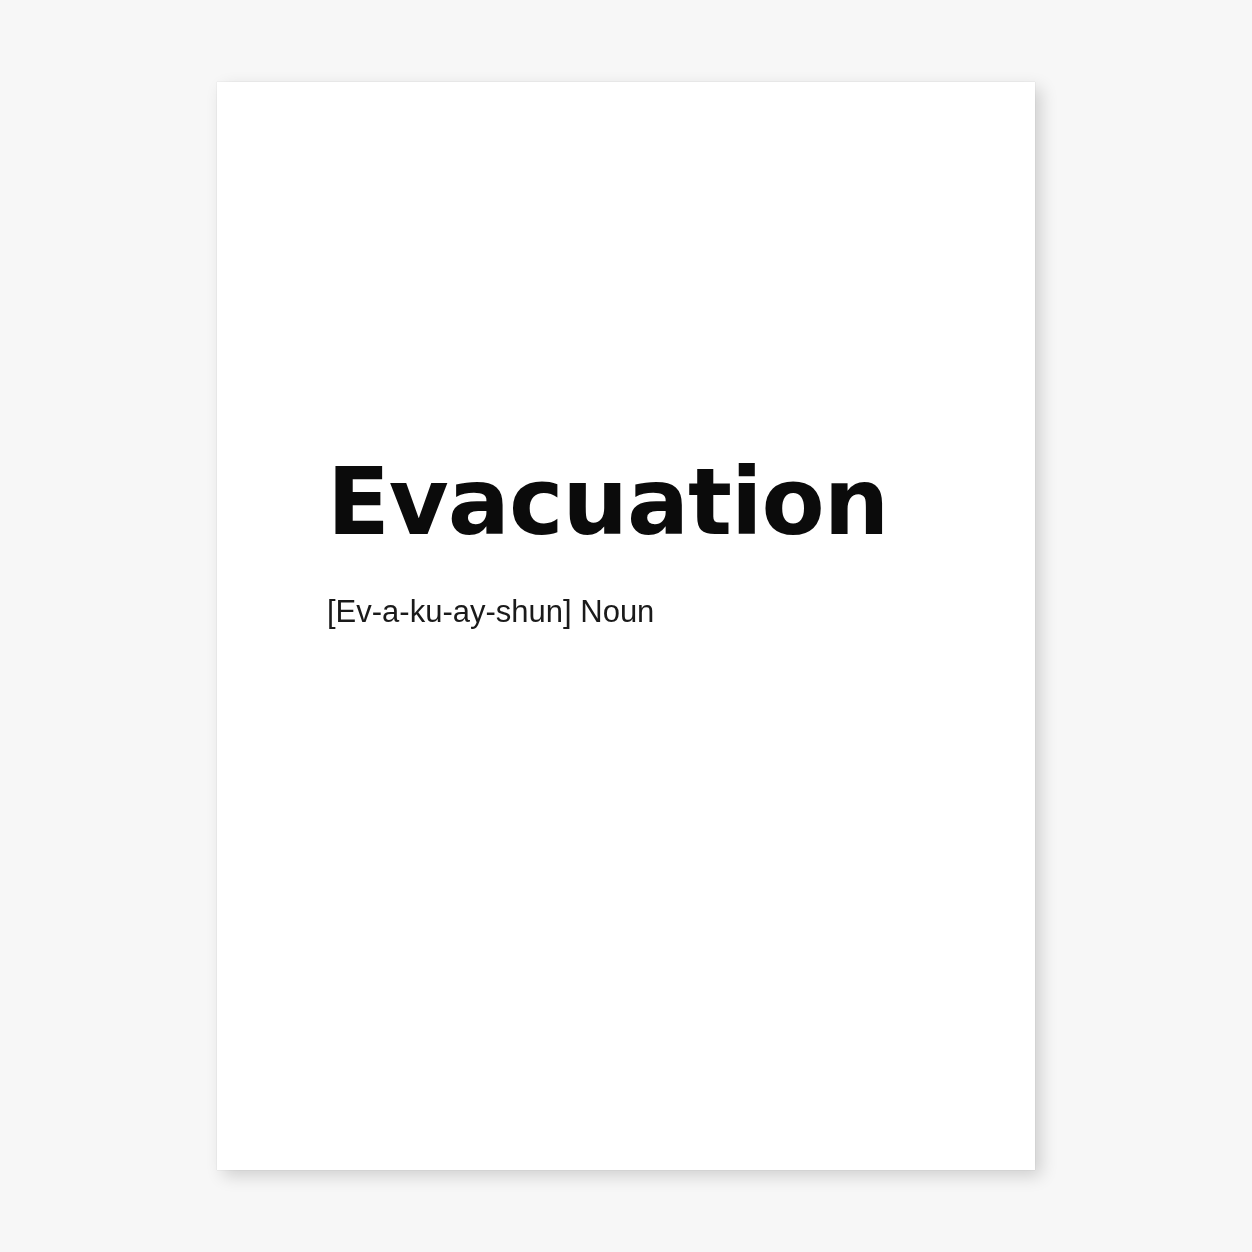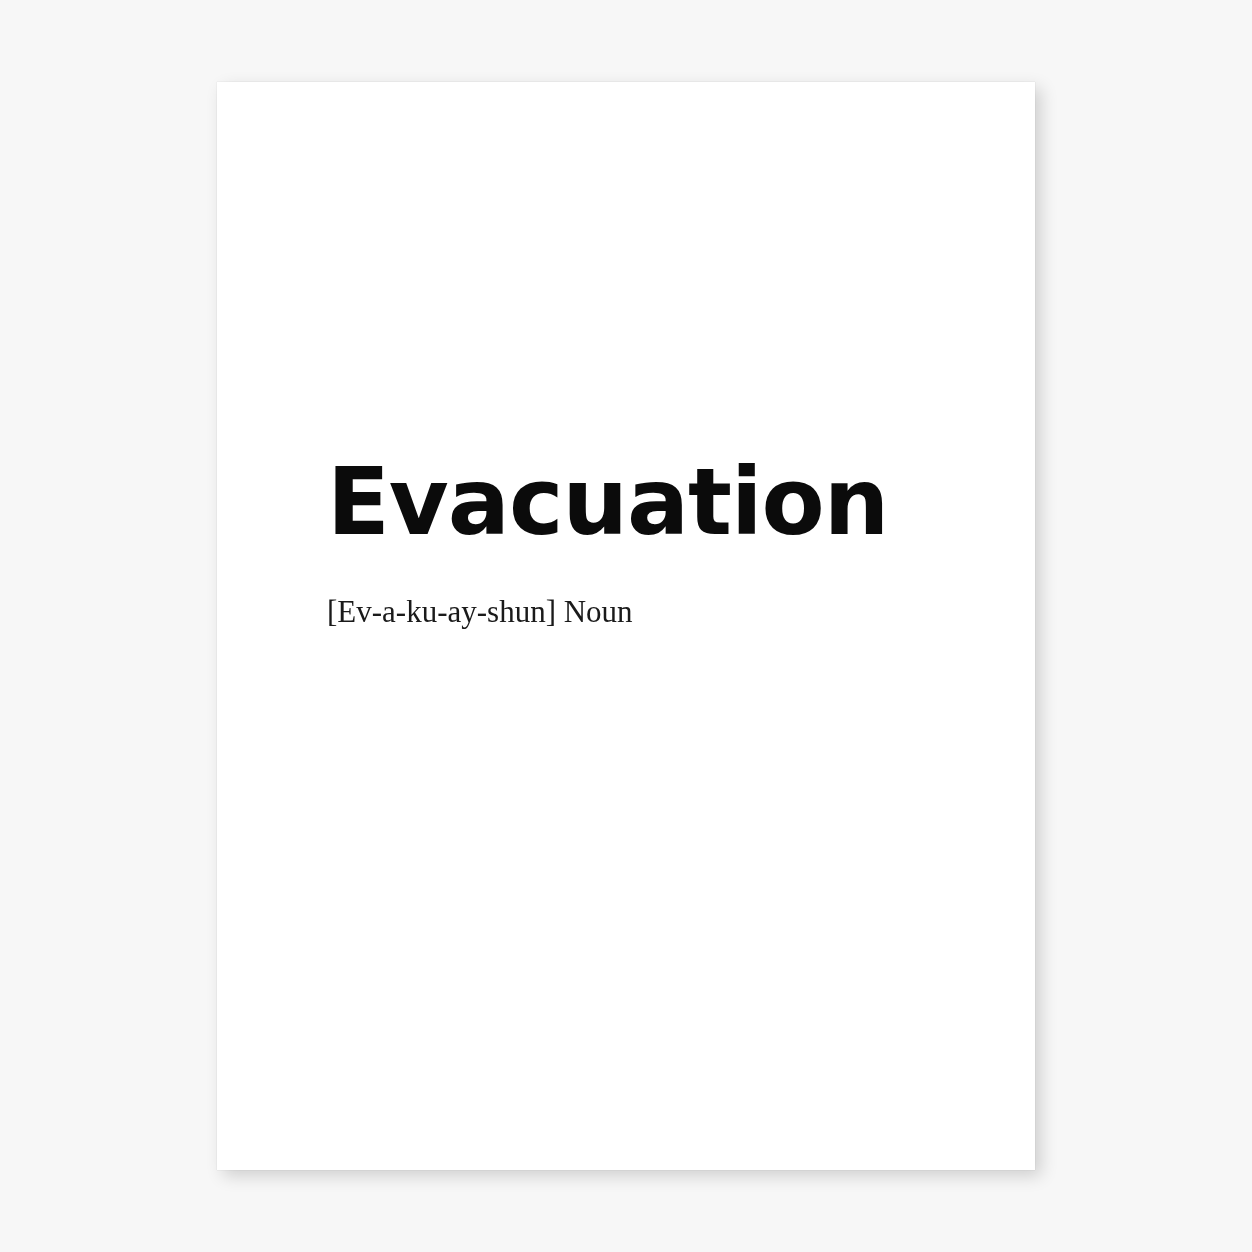--- a/index.html
+++ b/index.html
@@ -42,21 +42,21 @@
     font-family: "DejaVu Sans", sans-serif;
     font-weight: bold;
     font-size: 92px;
     line-height: 1.0;
     letter-spacing: -1px;
     color: #0b0b0b;
     margin: 0 0 8px 0;
   }
 
   .pronunciation {
-    font-family: Liberation Serif, serif;
+    font-family: Liberation Sans, sans-serif;
     font-weight: 400;
     font-size: 31px;
     line-height: 1.2;
     color: #1a1a1a;
     margin: 44px 0 0 0;
   }
 
   .definition {
     font-family: "Liberation Sans", sans-serif;
     font-weight: 400;

